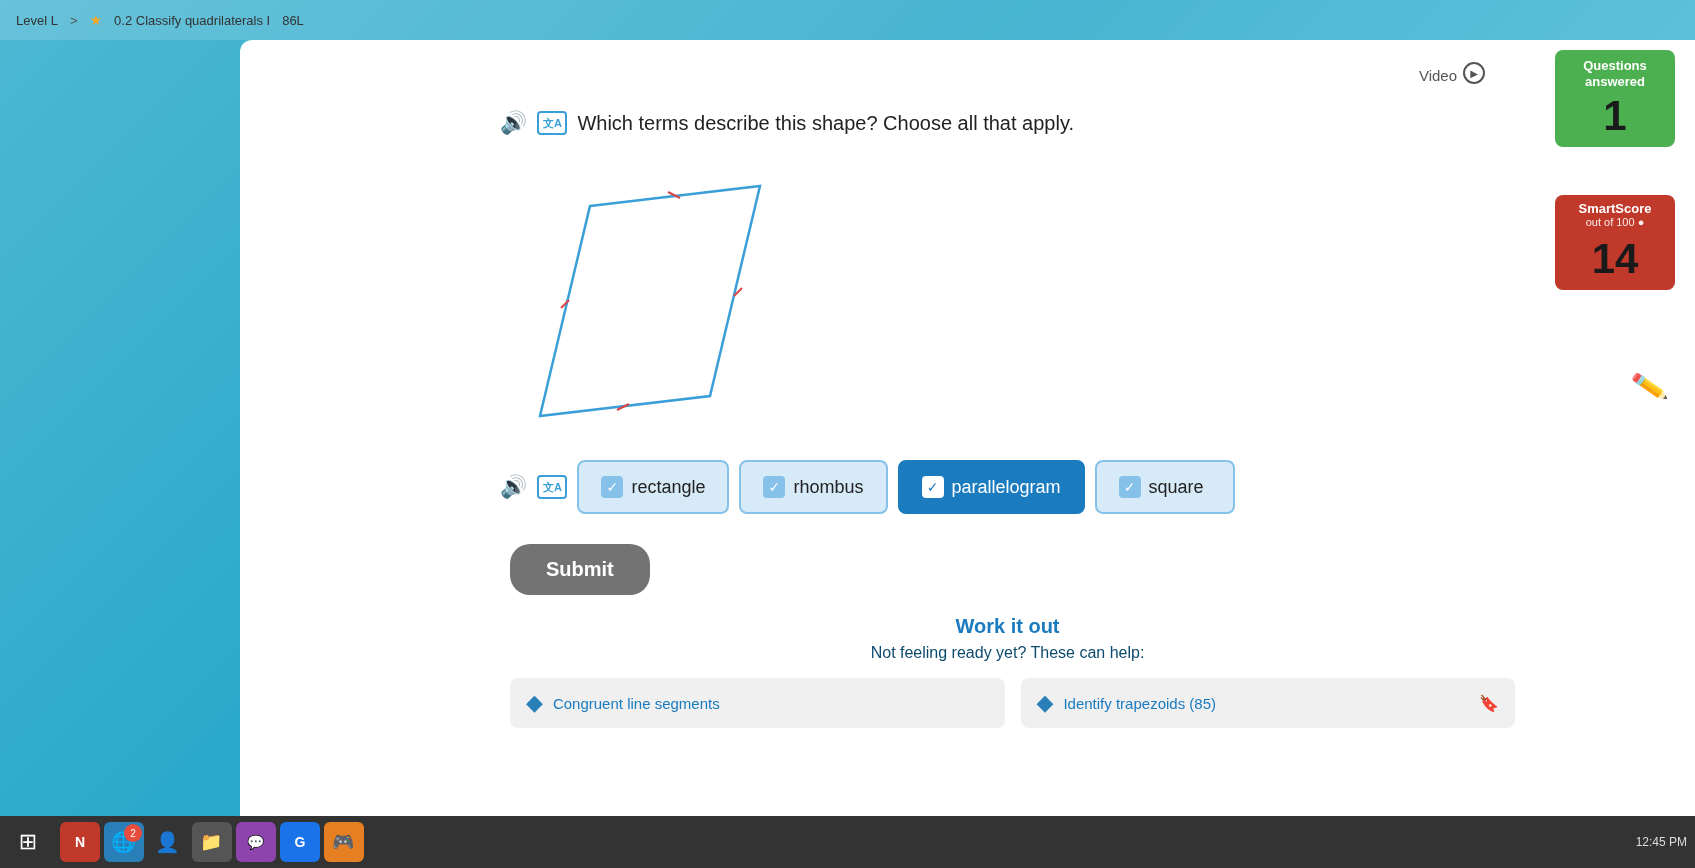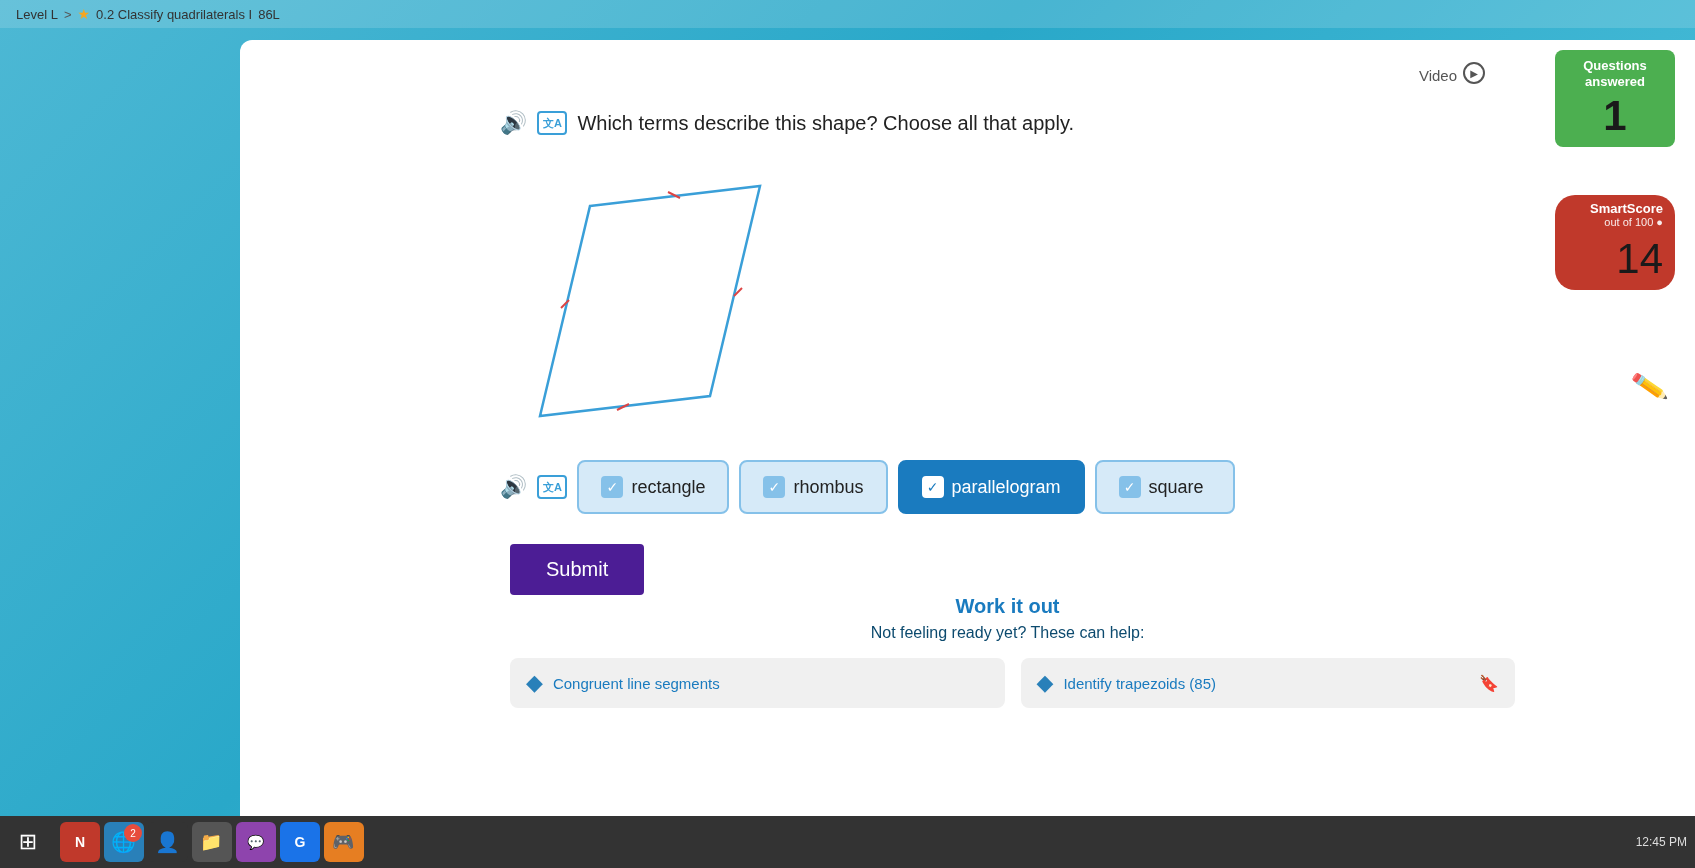--- a/index.html
+++ b/index.html
@@ -11,26 +11,26 @@
       overflow: hidden;
       position: relative;
     }
 
     
     .breadcrumb-bar {
       position: absolute;
       top: 0;
       left: 0;
       right: 0;
-      height: 28px;
+      height: 40px;
       background: rgba(255,255,255,0.15);
       display: flex;
       align-items: center;
       padding: 0 16px;
-      gap: 6px;
+      gap: 12px;
     }
     .breadcrumb-text {
       color: #333;
       font-size: 13px;
     }
     .breadcrumb-separator {
       color: #555;
       font-size: 13px;
     }
     .breadcrumb-star {
@@ -100,36 +100,36 @@
       margin-top: 4px;
     }
 
     
     .smartscore-box {
       position: absolute;
       top: 155px;
       right: 20px;
       background: #c0392b;
       color: white;
-      border-radius: 20px;
+      border-radius: 8px;
       padding: 6px 12px;
-      text-align: right;
+      text-align: center;
       min-width: 120px;
     }
     .smartscore-label {
       font-size: 13px;
       font-weight: bold;
     }
     .smartscore-sublabel {
       font-size: 11px;
       opacity: 0.9;
     }
     .smartscore-number {
       font-size: 42px;
-      font-weight: normal;
+      font-weight: bold;
       color: #1a1a1a;
       line-height: 1.2;
       margin-top: 6px;
     }
 
     
     .pencil-icon-area {
       position: absolute;
       top: 330px;
       right: 28px;
@@ -245,33 +245,34 @@
       color: #1a7bbf;
     }
     .option-check.checked-light {
       background: #85c1e9;
       border-color: #85c1e9;
       color: white;
     }
 
     
     .submit-btn {
-      background: #4c1d95;
+      background: #737373;
       color: white;
       border: none;
-      border-radius: 4px;
+      border-radius: 20px;
       padding: 14px 36px;
       font-size: 20px;
-      font-weight: normal;
+      font-weight: bold;
       cursor: pointer;
       margin-left: 10px;
     }
 
     
     .work-it-out {
+      margin-top: 20px;
       text-align: center;
     }
     .work-it-out-title {
       color: #1a7bbf;
       font-size: 20px;
       font-weight: bold;
       margin-bottom: 6px;
     }
     .work-it-out-subtitle {
       color: #0c4a6e;

